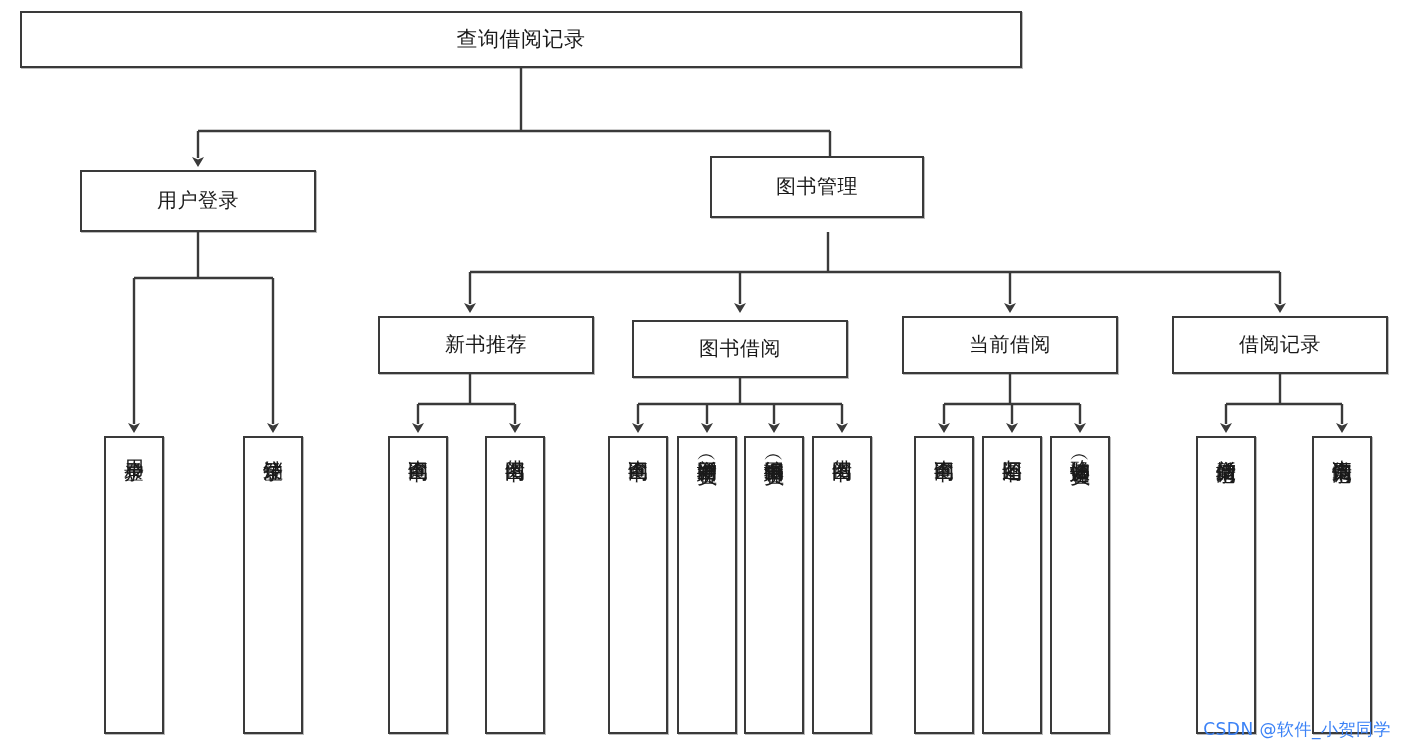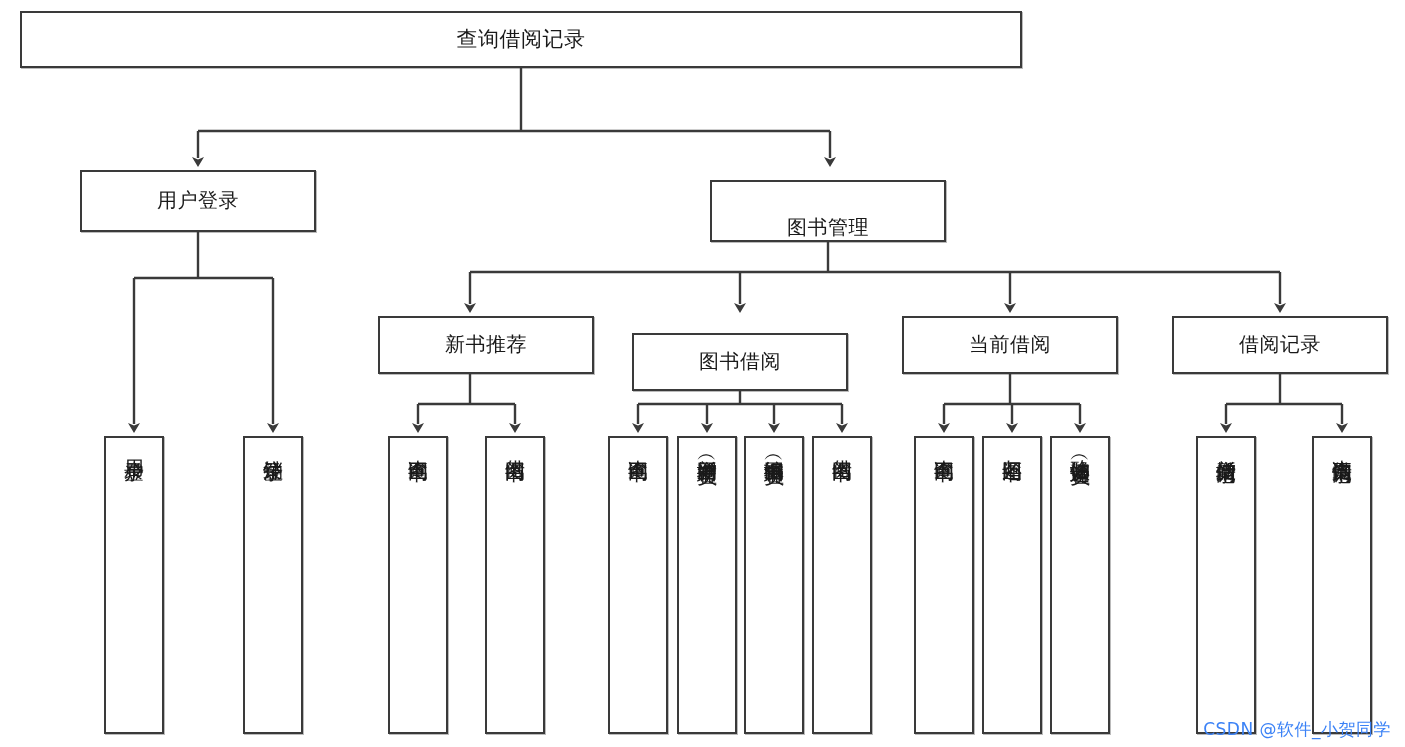--- a/index.html
+++ b/index.html
@@ -143,28 +143,28 @@
     </g>
   </svg>
 
   <div class="node root">
     <span class="label">查询借阅记录</span>
   </div>
 
   <div class="node lvl2" style="left:80px; top:170px; width:236px;">
     <span class="label">用户登录</span>
   </div>
-  <div class="node lvl2" style="left:710px; top:180px; width:236px;align-items:flex-end;">
+  <div class="node lvl2" style="left:710px; top:156px; width:214px;">
     <span class="label">图书管理</span>
   </div>
 
   <div class="node lvl3" style="left:362px; top:316px; width:216px;margin-left:16px;">
     <span class="label">新书推荐</span>
   </div>
-  <div class="node lvl3" style="left:632px; top:333px; width:216px;">
+  <div class="node lvl3" style="left:632px; top:320px; width:216px;">
     <span class="label">图书借阅</span>
   </div>
   <div class="node lvl3" style="left:902px; top:316px; width:216px;">
     <span class="label">当前借阅</span>
   </div>
   <div class="node lvl3" style="left:1172px; top:316px; width:216px;">
     <span class="label">借阅记录</span>
   </div>
 
   <div class="node leaf" style="left:104px;">

